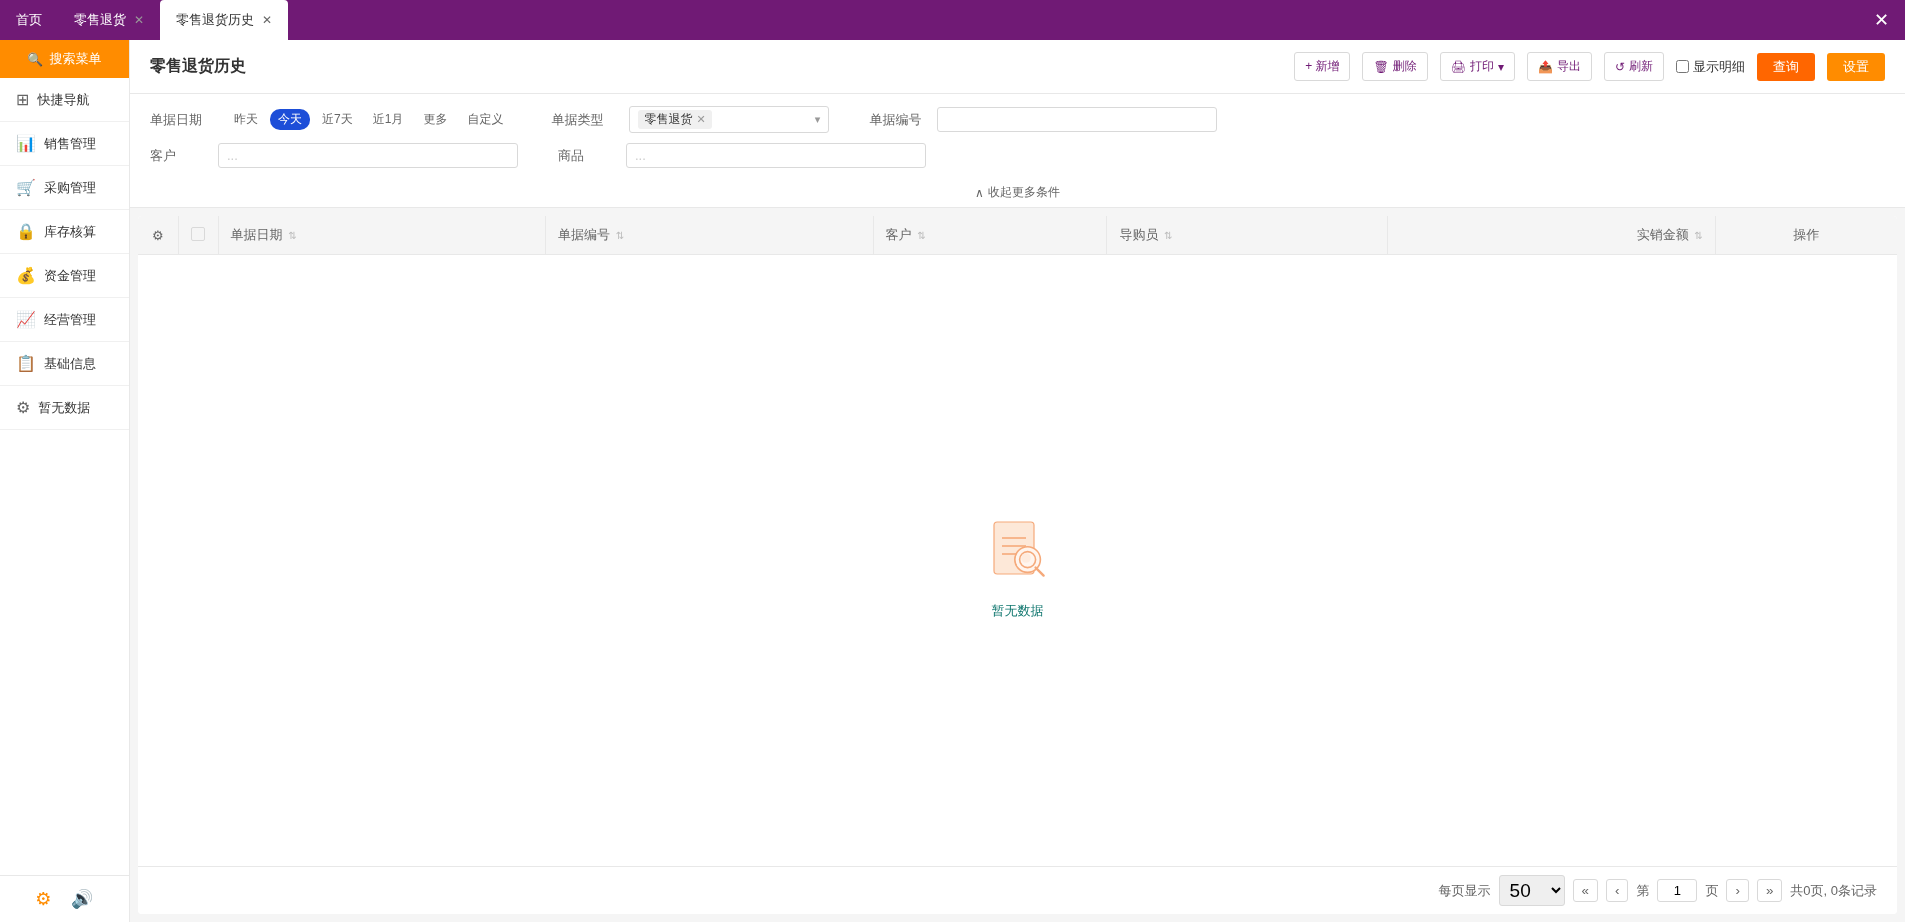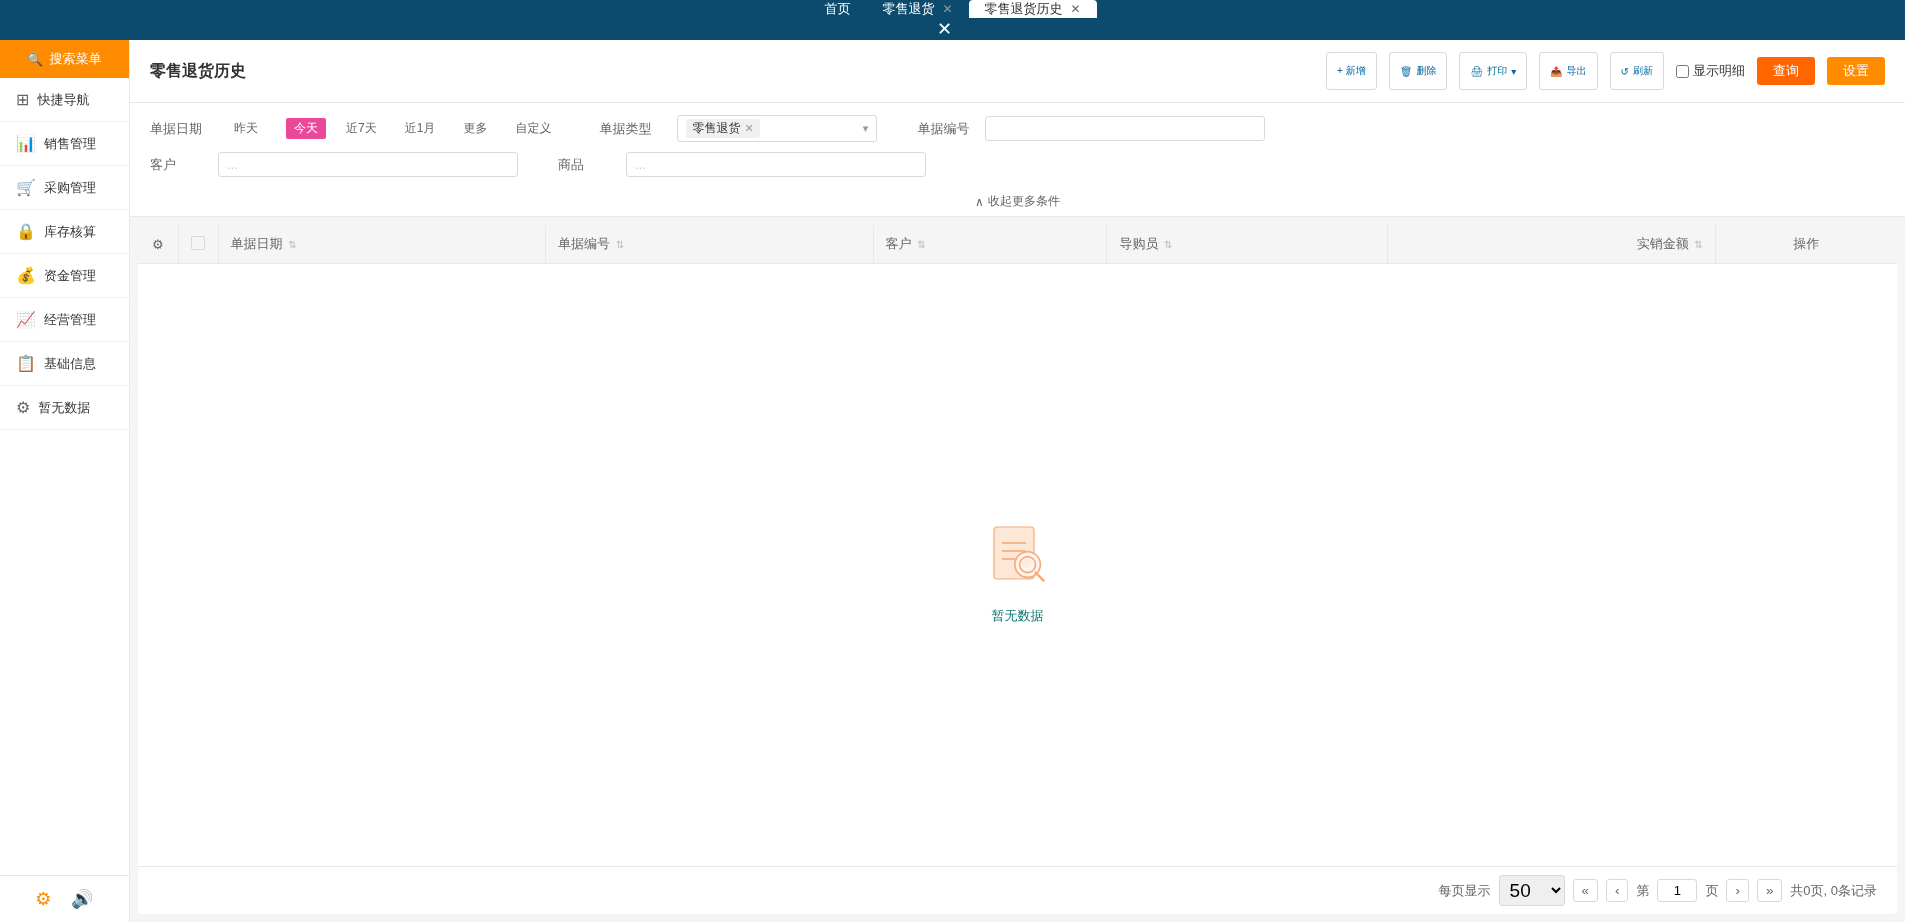--- a/index.html
+++ b/index.html
@@ -1,25 +1,24 @@
 <!DOCTYPE html>
 <html><head>
   <meta charset="utf-8">
   <style>
     * { margin: 0; padding: 0; box-sizing: border-box; }
     body { font-family: "Microsoft YaHei", Arial, sans-serif; font-size: 13px; background: #f5f5f5; color: #333; width: 1905px; height: 922px; overflow: hidden; }
 
     
     .top-bar {
       height: 40px;
-      background: #0c4a6e;
+      background: #701a75;
       display: flex;
       align-items: center;
       padding: 0 0;
-      flex-direction: column;
     }
     .top-bar .tabs {
       display: flex;
       align-items: center;
       flex: 1;
       height: 100%;
     }
     .top-bar .tab {
       padding: 0 16px;
       height: 100%;
@@ -117,27 +116,27 @@
       align-items: center;
       justify-content: space-between;
       border-bottom: 1px solid #e8e8e8;
     }
     .page-title { font-size: 16px; font-weight: bold; color: #333; }
     .header-actions { display: flex; align-items: center; gap: 12px; }
     .header-btn {
       display: flex;
       align-items: center;
       gap: 4px;
-      padding: 11px 10px;
-      border: 1px solid #d9d9d9;
-      border-radius: 3px;
-      background: #fff;
-      cursor: pointer;
-      font-size: 10px;
-      color: #0369a1;
+      padding: 5px 10px;
+      border: 1px solid #d9d9d9;
+      border-radius: 3px;
+      background: #fff;
+      cursor: pointer;
+      font-size: 12px;
+      color: #701a75;
     }
     .btn-query {
       background: #ff6600;
       color: #fff;
       border: none;
       padding: 5px 16px;
       border-radius: 3px;
       cursor: pointer;
       font-size: 13px;
     }
@@ -167,35 +166,34 @@
     }
     .filter-label {
       color: #666;
       font-size: 13px;
       white-space: nowrap;
       min-width: 60px;
     }
     .filter-date-options {
       display: flex;
       align-items: flex-end;
-      gap: 12px;
+      gap: 4px;
       margin-left: 8px;
     }
     .date-opt {
       padding: 2px 8px;
       border-radius: 2px;
       cursor: pointer;
       font-size: 12px;
       color: #666;
     }
     .date-opt.active {
-      background: #ec4899;
+      background: #1d4ed8;
       color: #fff;
-      border-radius: 2px;
-      margin-left: 8px;
+      border-radius: 10px;
     }
     .filter-type-select {
       display: flex;
       align-items: center;
       border: 1px solid #d9d9d9;
       border-radius: 3px;
       padding: 3px 8px;
       min-width: 200px;
       background: #fff;
       cursor: pointer;

